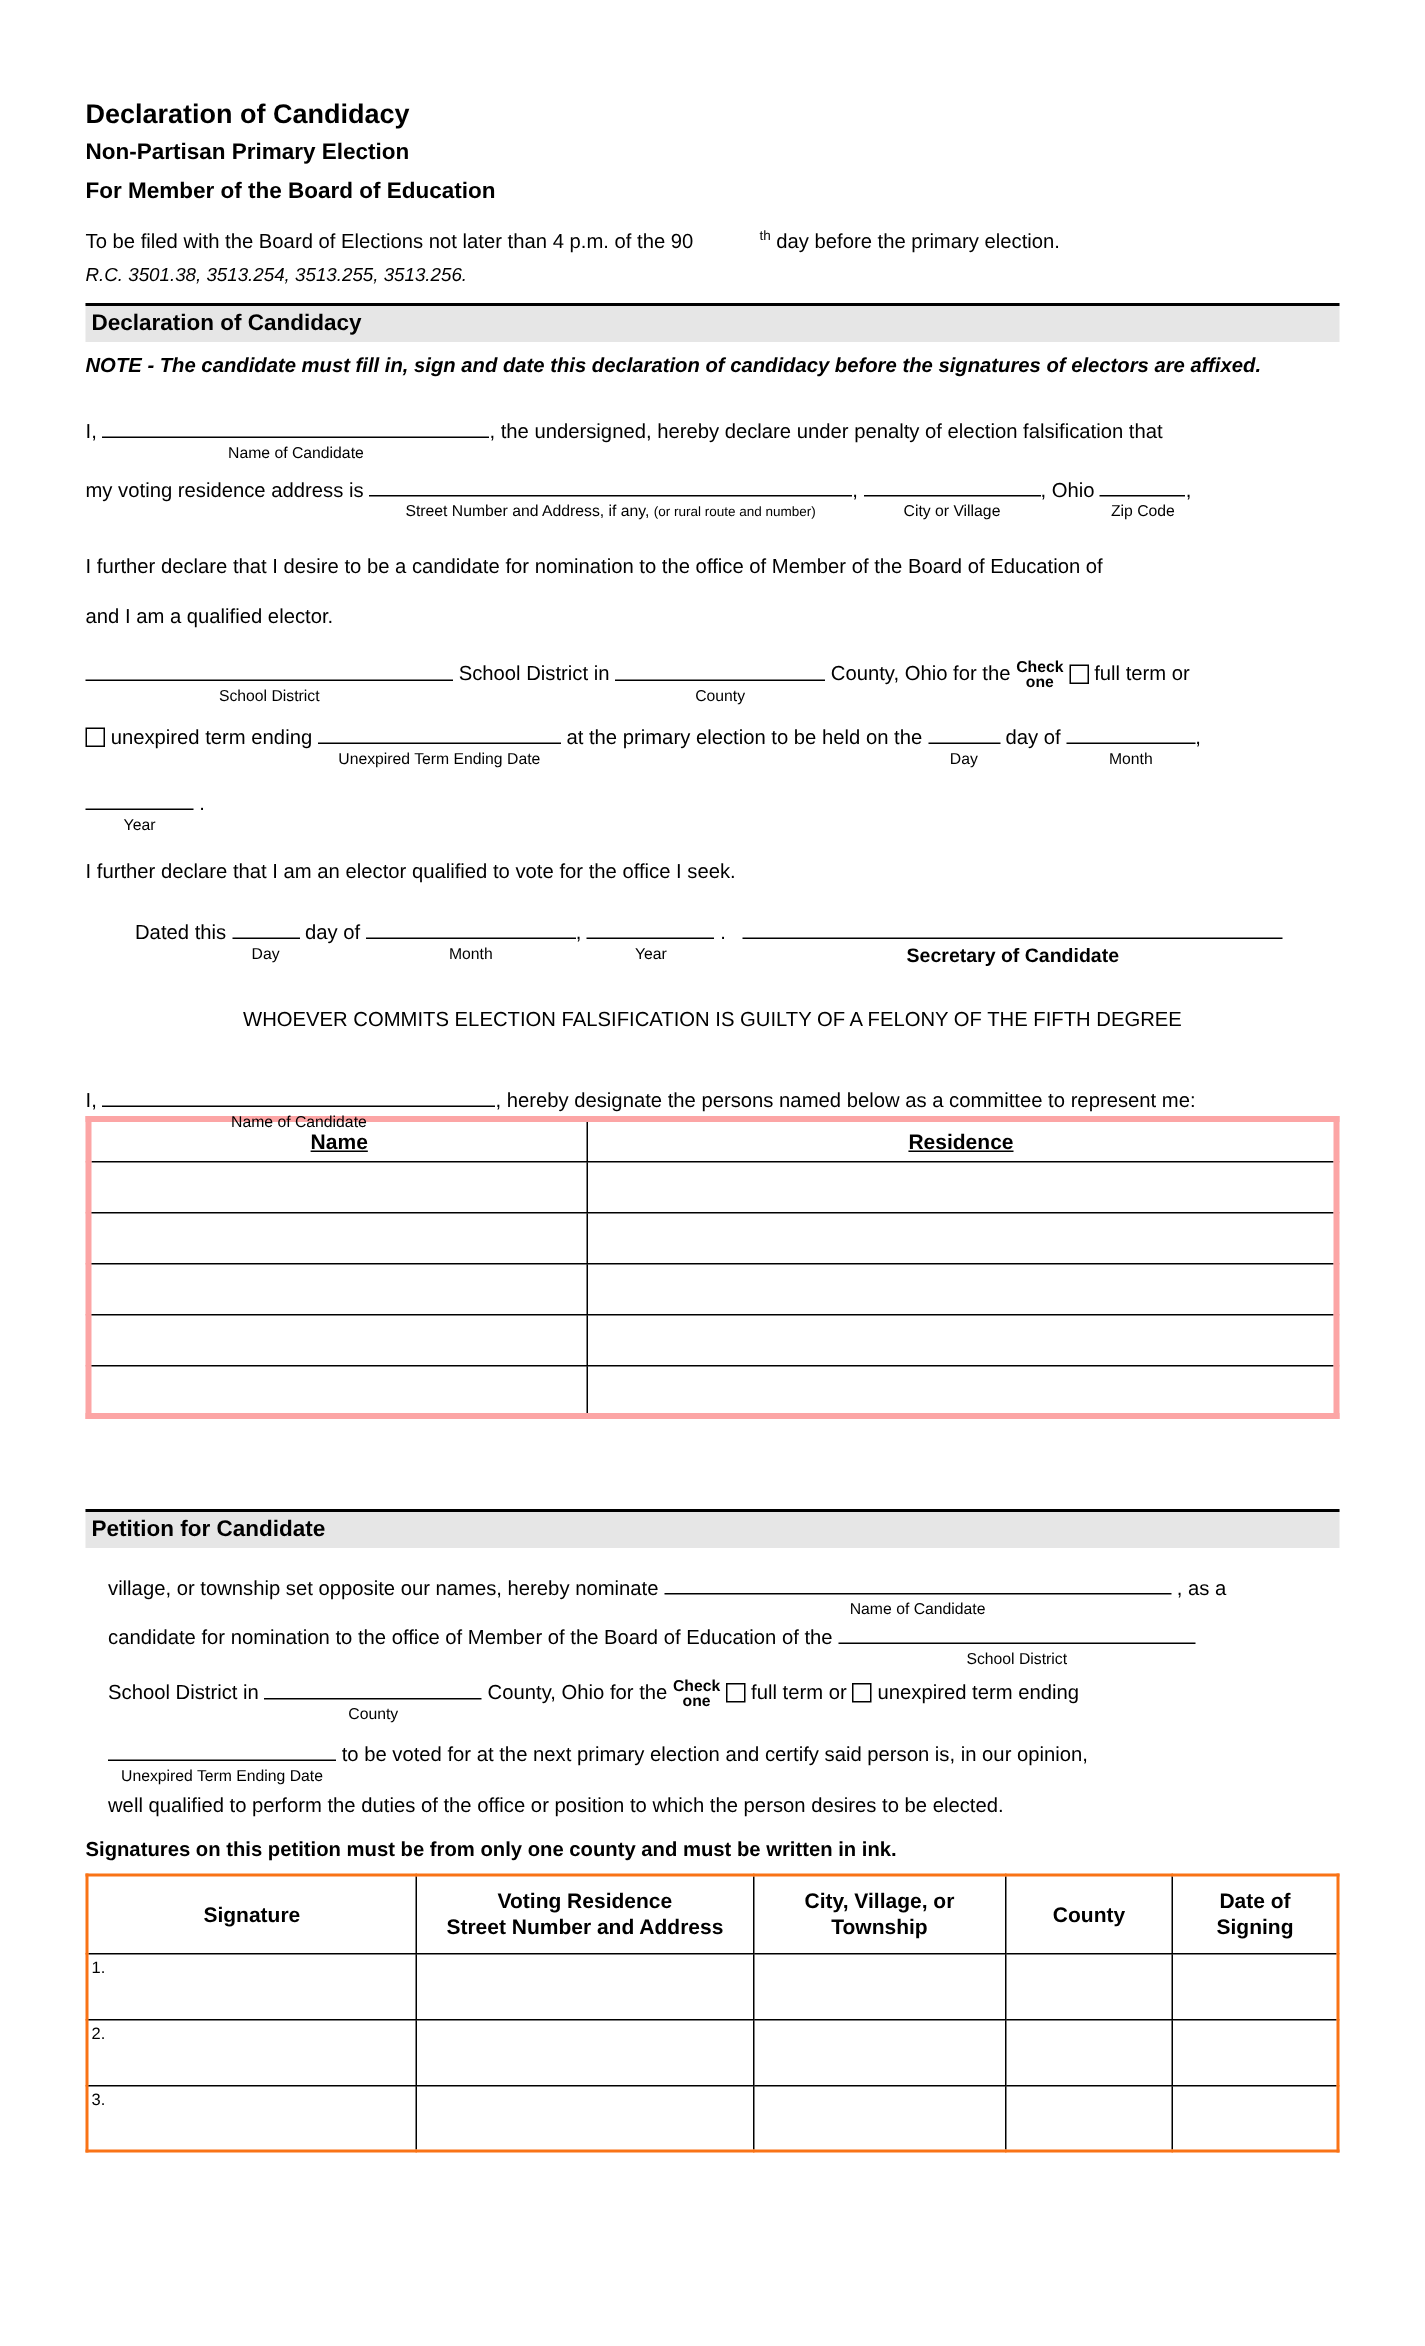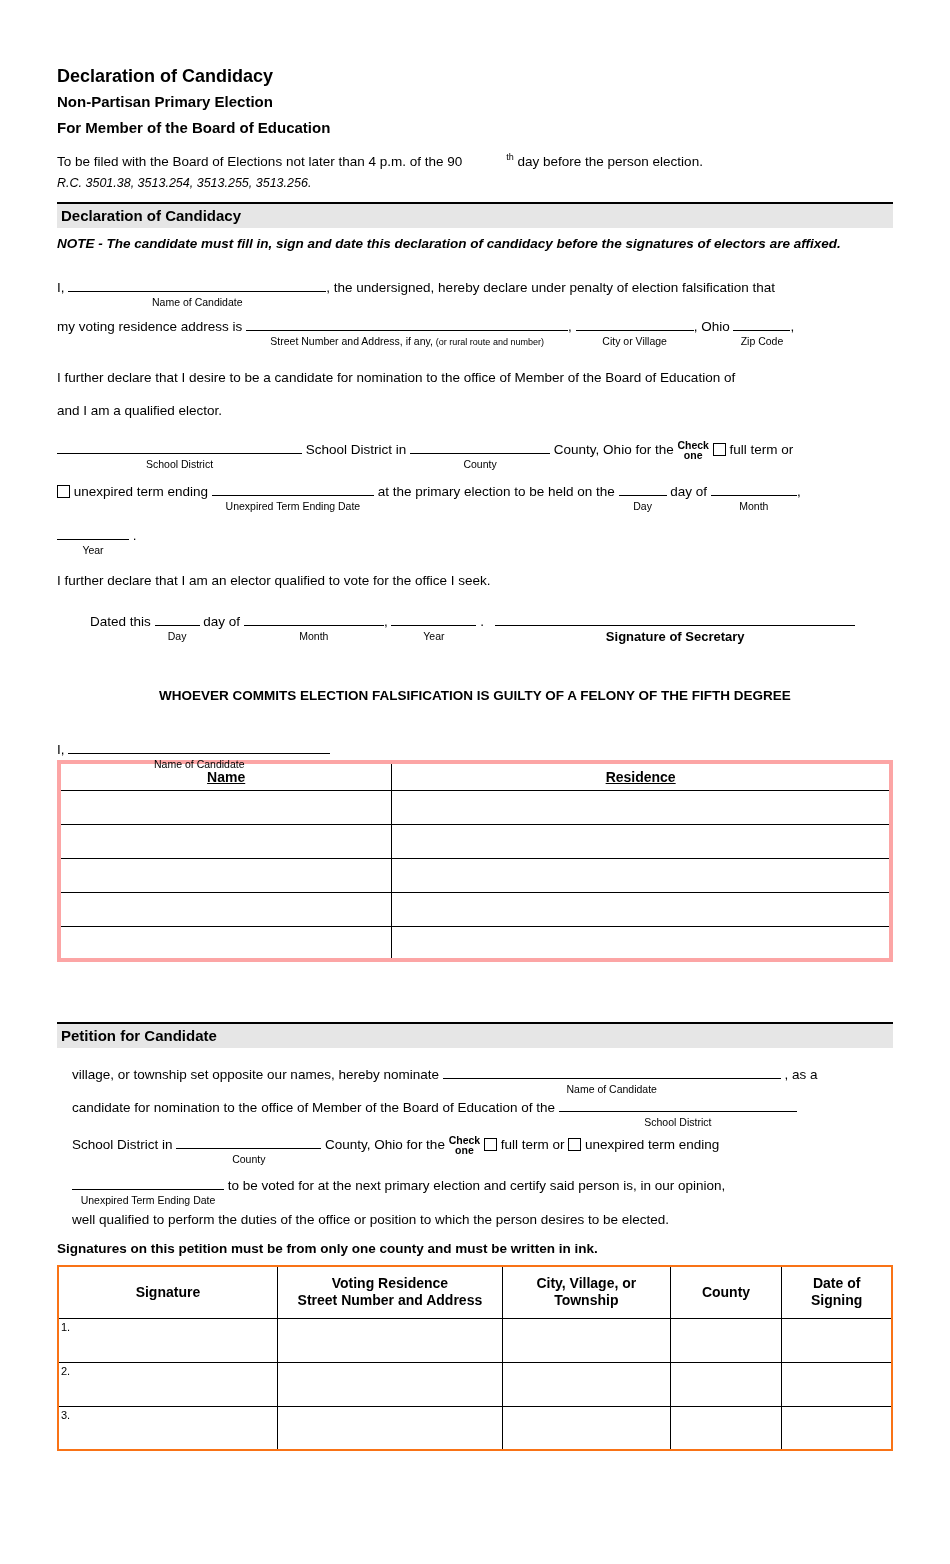--- a/index.html
+++ b/index.html
@@ -47,21 +47,21 @@
   .cb {
     display:inline-block; width:13px; height:13px;
     border:1px solid #000; background:#fff;
     vertical-align:-2px;
   }
   .checkone {
     display:inline-block; font-size:10.5px; font-weight:bold;
     line-height:10px; text-align:center; vertical-align:middle;
     white-space:pre-line;
   }
-  .felony { margin-top:58px; font-weight:bold; text-align:center; font-size:13.5px; }
+  .felony { margin-top:42px; font-weight:normal; text-align:center; font-size:13.5px; }
   table { border-collapse:collapse; width:100%; }
   table.committee { margin-top:2px; border:4px solid #fca5a5;text-decoration:underline; }
   table.committee th { border:1px solid #000; font-size:14px; font-weight:bold; height:28px; text-align:center; }
   table.committee td { border:1px solid #000; height:34px; }
   table.committee .col-name { width:40%; }
   table.sig { margin-top:8px; border:2px solid #f97316; }
   table.sig th {
     border:1px solid #000; font-size:14px; font-weight:bold;
     height:52px; text-align:center; vertical-align:middle;
     white-space:pre-line; line-height:17px;
@@ -73,21 +73,21 @@
   .indent { padding-left:15px; }
 </style>
 </head>
 <body>
 
 <div class="page">
 
   <div class="h1">Declaration of Candidacy</div>
   <div class="h2">Non-Partisan Primary Election</div>
   <div class="h3">For Member of the Board of Education</div>
-  <div class="filing"><span>To be filed with the Board of Elections not later than 4 p.m. of the 90</span><sup>th</sup><span> day before the person election.</span></div>
+  <div class="filing"><span>To be filed with the Board of Elections not later than 4 p.m. of the 90</span><sup>th</sup><span> day before the primary election.</span></div>
   <div class="rc">R.C. 3501.38, 3513.254, 3513.255, 3513.256.</div>
 
   <div class="bar">Declaration of Candidacy</div>
   <div class="note">NOTE - The candidate must fill in, sign and date this declaration of candidacy before the signatures of electors are affixed.</div>
 
   <div class="ln" style="margin-top:26px;">
     <span>I,</span>
     <span class="blank" style="width:258px;"><span class="flabel">Name of Candidate</span></span><span>, the undersigned, hereby declare under penalty of election falsification that</span>
   </div>
 
@@ -130,28 +130,28 @@
 
   <div class="ln" style="margin-top:28px;">I further declare that I am an elector qualified to vote for the office I seek.</div>
 
   <div class="ln" style="margin-top:24px;padding-left:33px;">
     <span>Dated this</span>
     <span class="blank" style="width:45px;"><span class="flabel">Day</span></span>
     <span>day of</span>
     <span class="blank" style="width:140px;"><span class="flabel">Month</span></span><span>,</span>
     <span class="blank" style="width:85px;"><span class="flabel">Year</span></span>
     <span>.</span>&nbsp;&nbsp;
-    <span class="blank" style="width:360px;"><span class="flabel bold">Signature of Secretary</span></span>
+    <span class="blank" style="width:360px;"><span class="flabel bold">Secretary of Candidate</span></span>
   </div>
 
   <div class="felony">WHOEVER COMMITS ELECTION FALSIFICATION IS GUILTY OF A FELONY OF THE FIFTH DEGREE</div>
 
   <div class="ln" style="margin-top:38px;">
     <span>I,</span>
-    <span class="blank" style="width:262px;"><span class="flabel">Name of Candidate</span></span>
+    <span class="blank" style="width:262px;"><span class="flabel">Name of Candidate</span></span><span>, hereby designate the persons named below as a committee to represent me:</span>
   </div>
 
   <table class="committee">
     <thead>
       <tr>
         <th class="col-name">Name</th>
         <th>Residence</th>
       </tr>
     </thead>
     <tbody>

